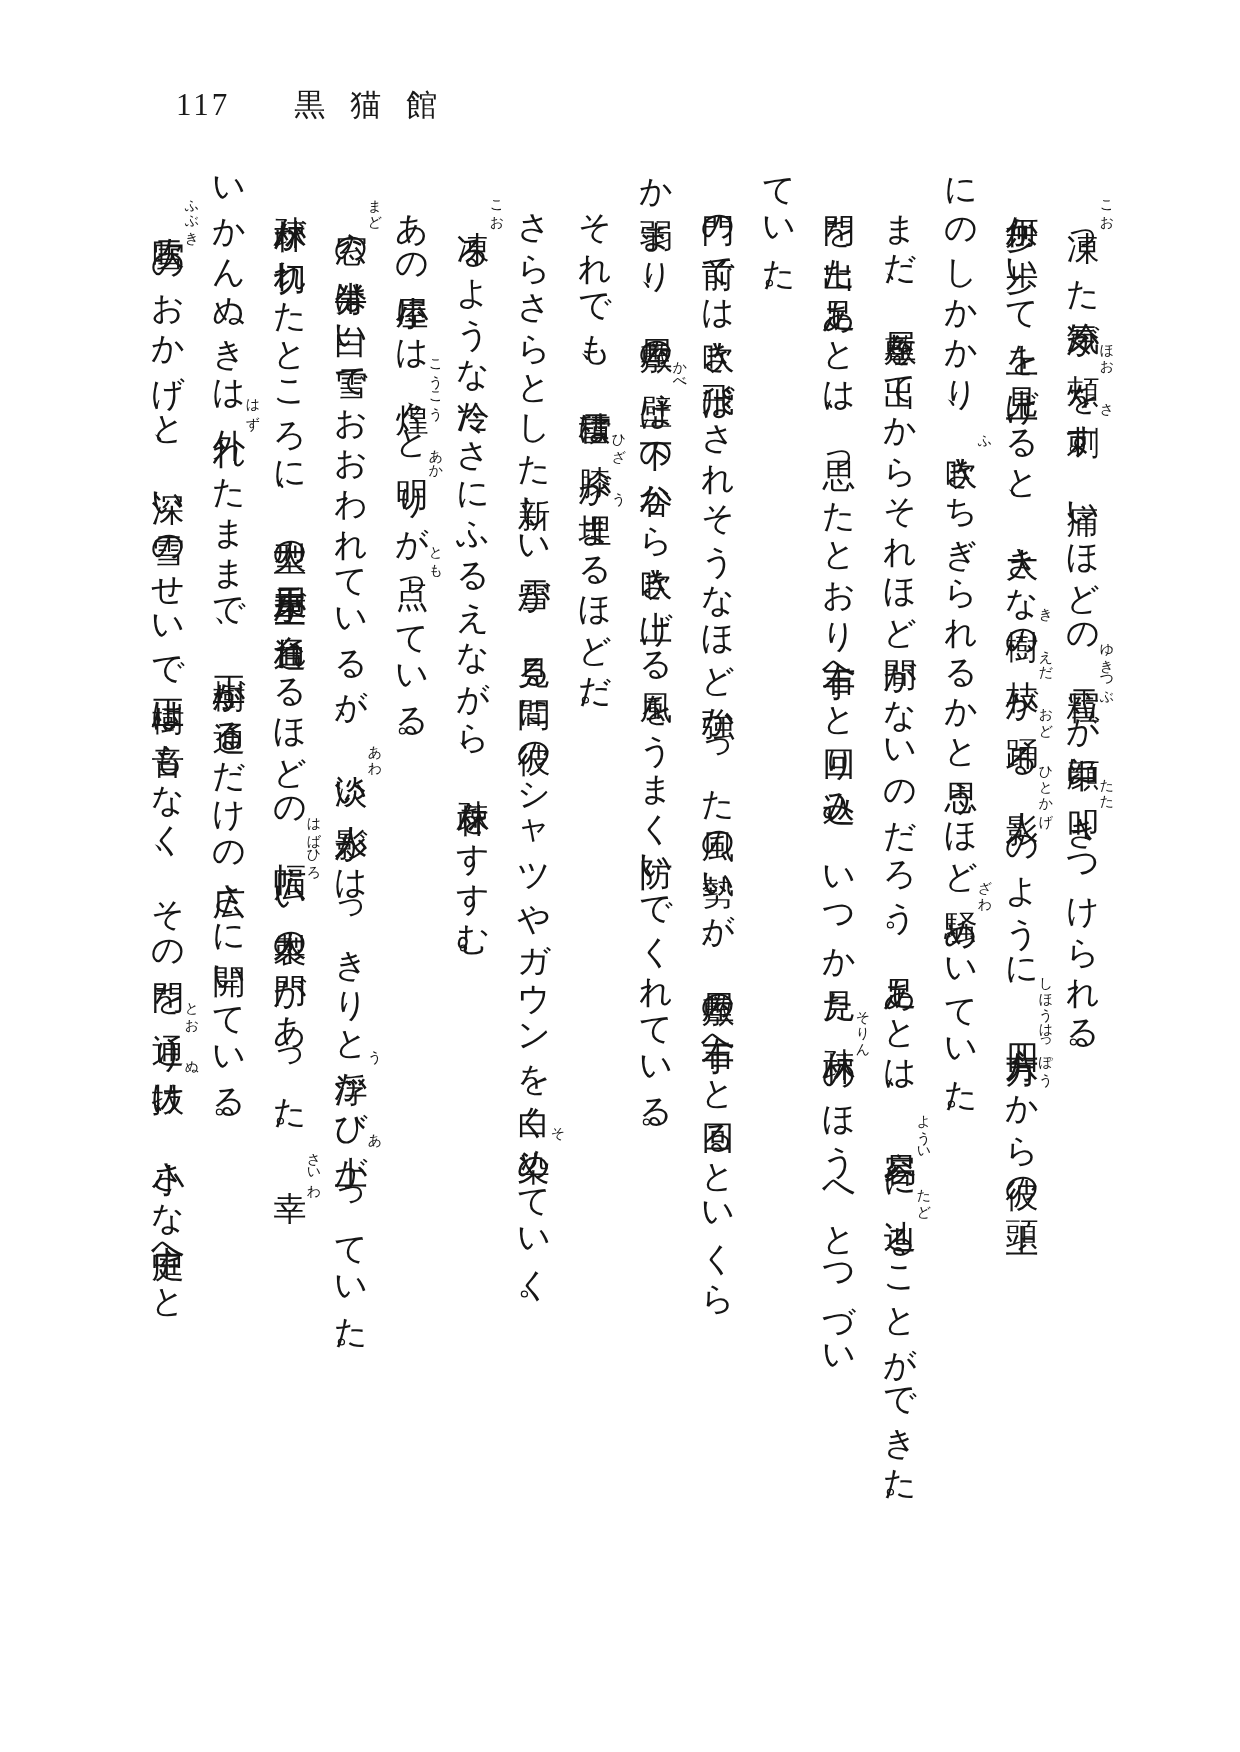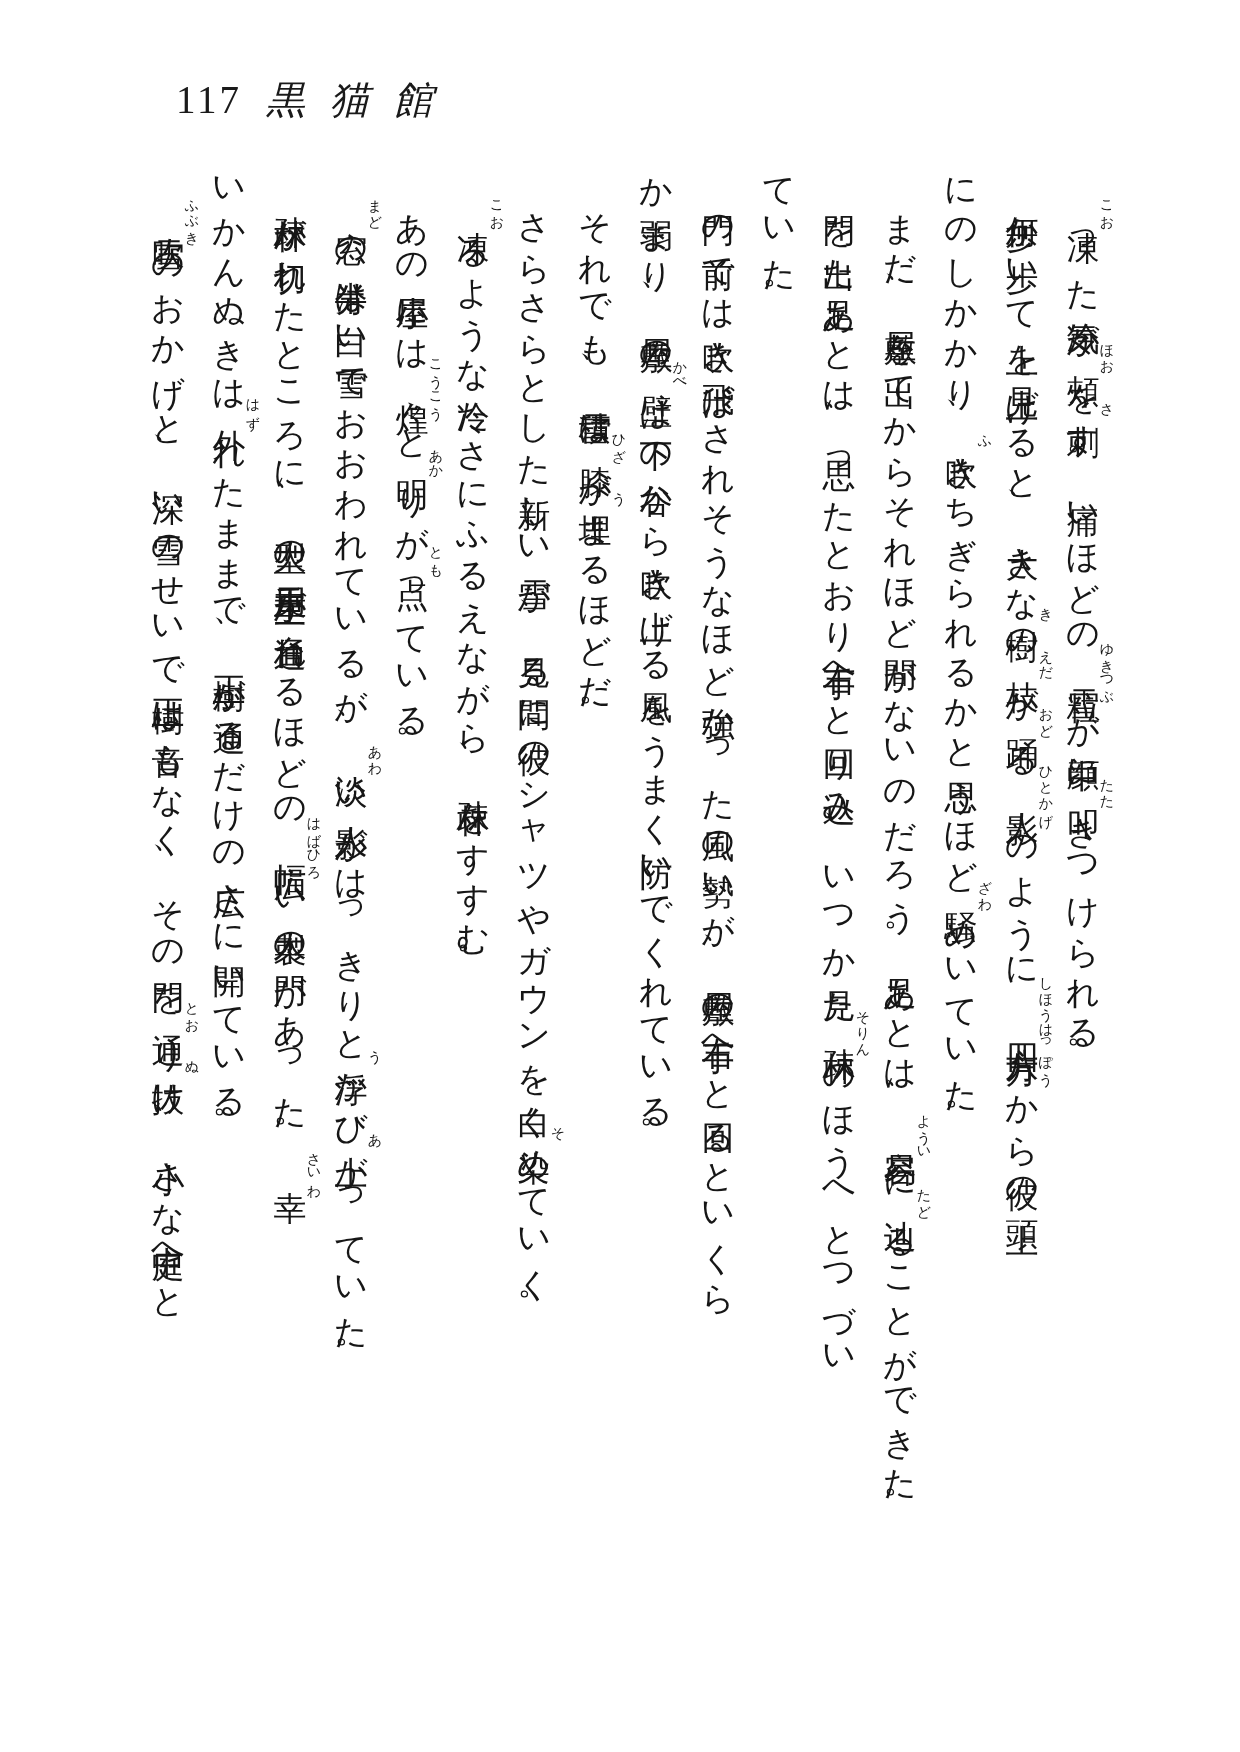--- a/index.html
+++ b/index.html
@@ -11,36 +11,35 @@
     height: 1752px;
     background: #ffffff;
     color: #1a1a1a;
     font-family: "Liberation Serif", "DejaVu Serif", serif;
     position: relative;
     overflow: hidden;
   }
   
   .page-header {
     position: absolute;
-    top: 79px;
+    top: 88px;
     left: 176px;
     display: flex;
     align-items: baseline;
-    font-size: 39px;
+    font-size: 31px;
     line-height: 1.1;
     text-align: center;
   }
   .page-number {
     letter-spacing: 3px;
   }
   .page-title {
-    margin-left: 24px;
+    margin-left: 64px;
     letter-spacing: 25px;
     white-space: nowrap;
-    font-style: italic;
   }
   
   .body-text {
     position: absolute;
     top: 155px;
     right: 126px;
     width: 978px;
     height: 1462px;
     writing-mode: vertical-rl;
     text-orientation: mixed;

